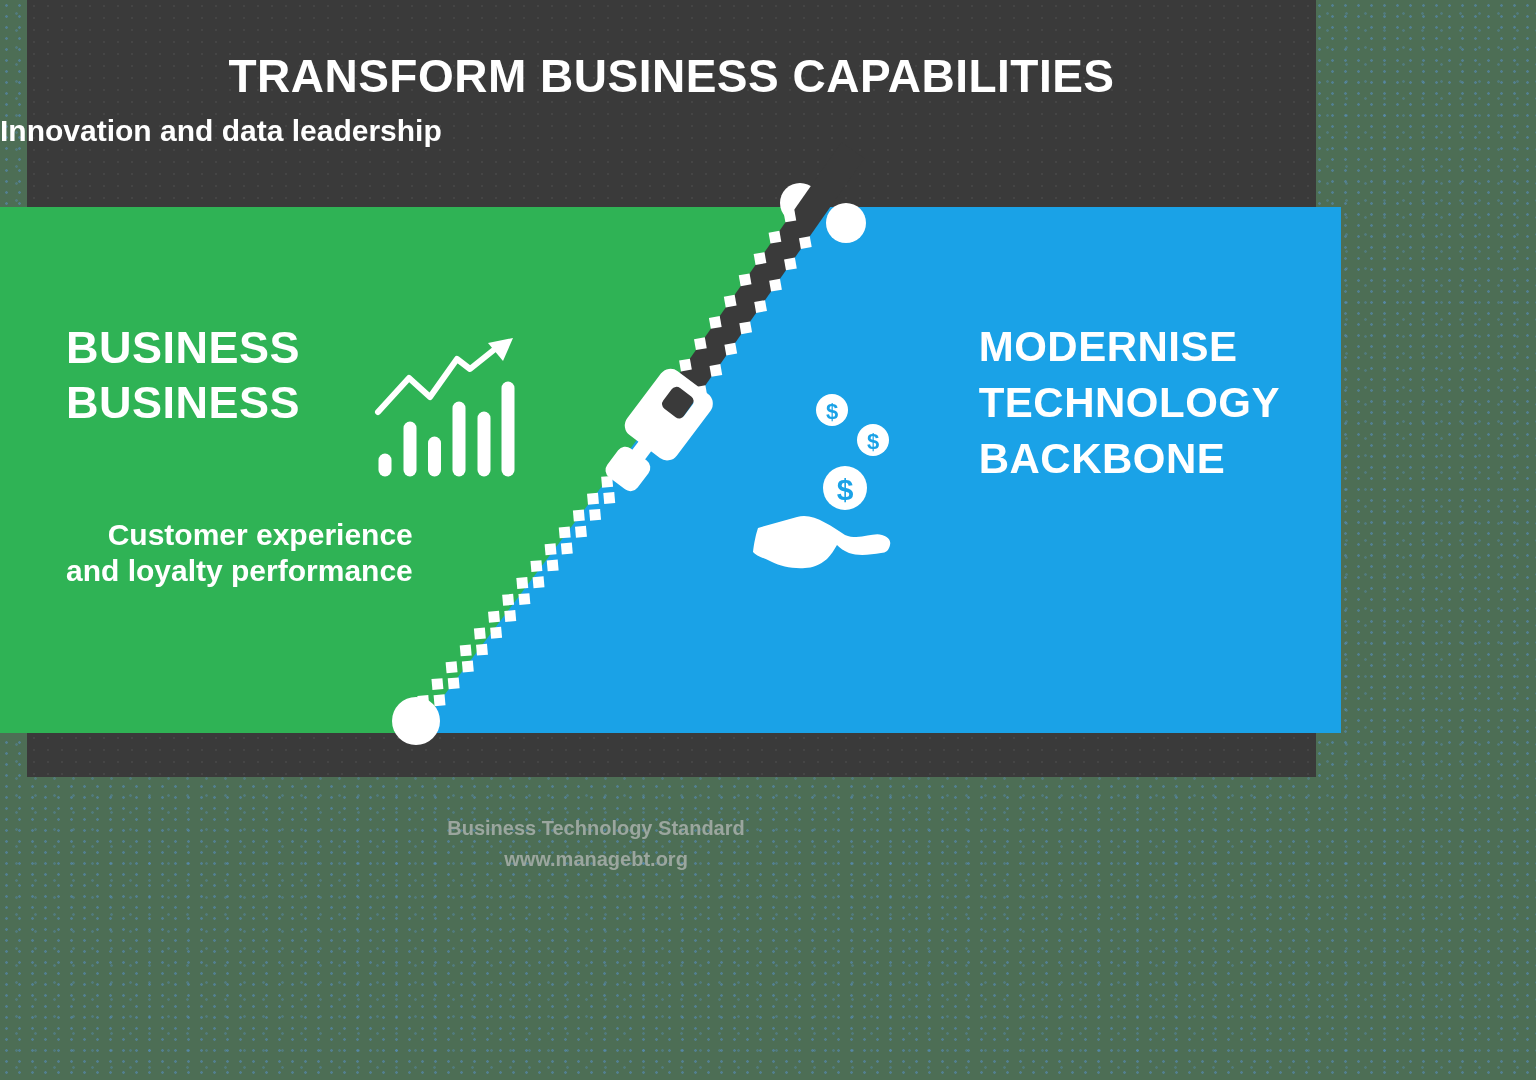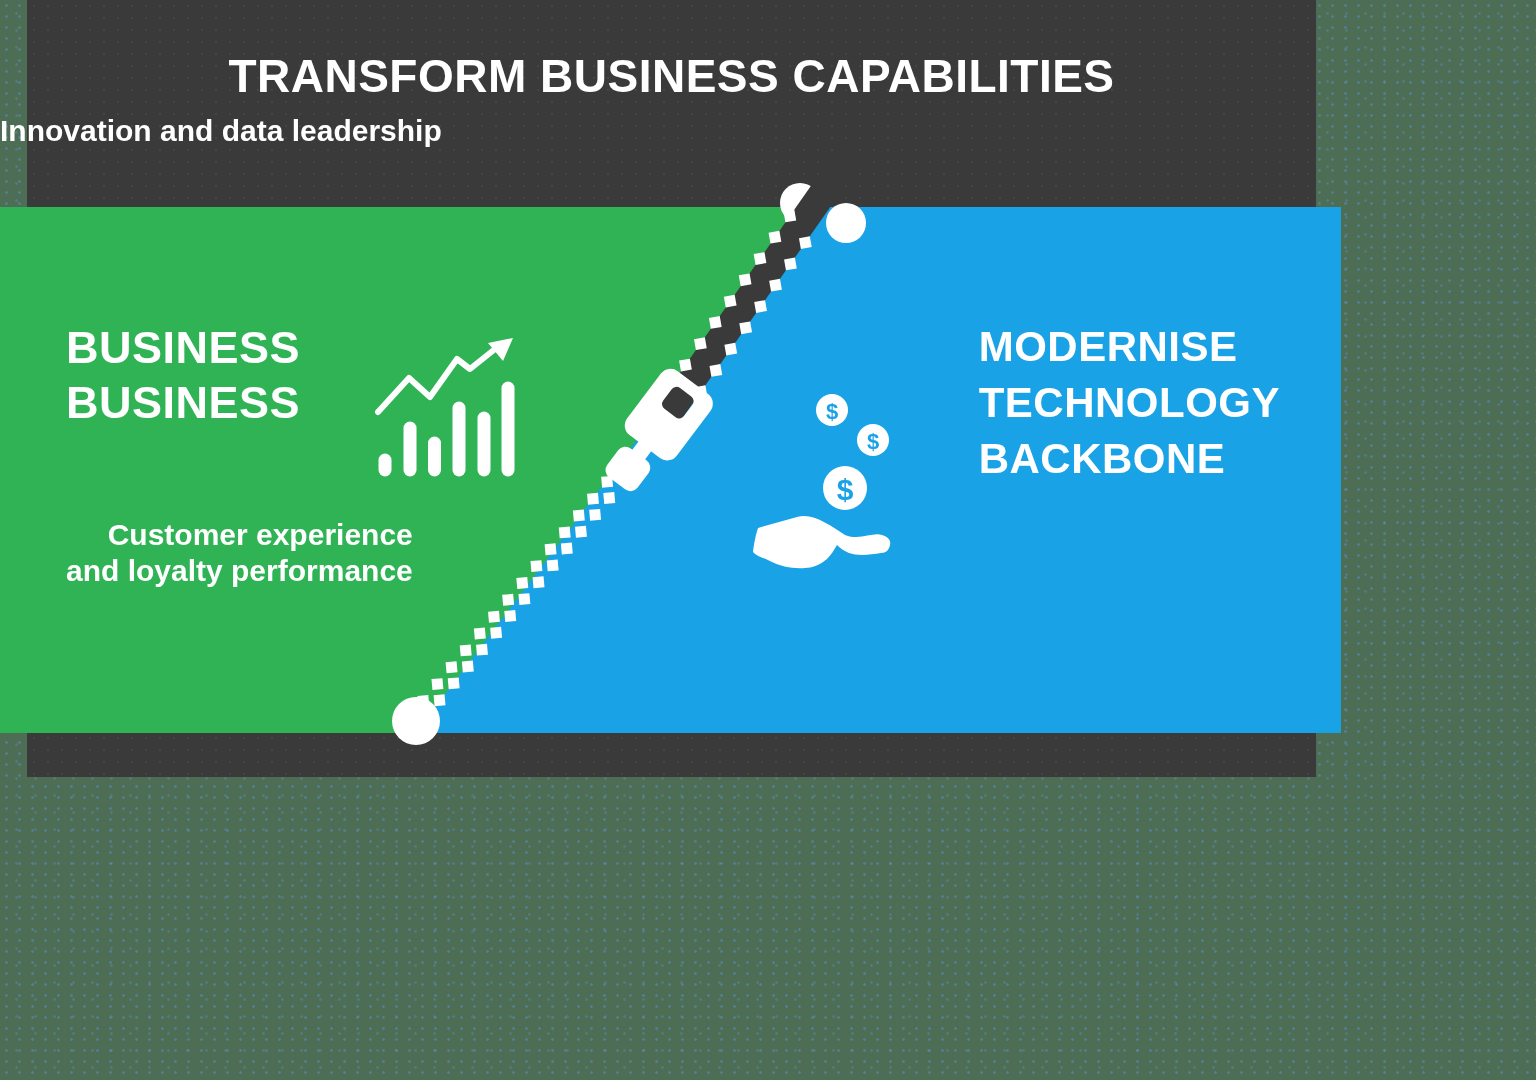--- a/index.html
+++ b/index.html
@@ -180,14 +180,18 @@
 
     <g transform="translate(664 421) rotate(37)">
       <path fill="#ffffff" fill-rule="evenodd" d="
         M -19,-48 h 38 a 12,12 0 0 1 12,12 v 56 a 12,12 0 0 1 -12,12 h -38 a 12,12 0 0 1 -12,-12 v -56 a 12,12 0 0 1 12,-12 z
         M -7,-36 h 14 a 6,6 0 0 1 6,6 v 14 a 6,6 0 0 1 -6,6 h -14 a 6,6 0 0 1 -6,-6 v -14 a 6,6 0 0 1 6,-6 z"></path>
       <rect x="-8" y="30" width="16" height="14" fill="#ffffff"></rect>
       <rect x="-19" y="42" width="38" height="36" rx="9" fill="#ffffff"></rect>
     </g>
   </svg>
 
+  <div class="footer">
+    <div>Business Technology Standard</div>
+    <div>www.managebt.org</div>
+  </div>
 
 </div>
 
 </body></html>

